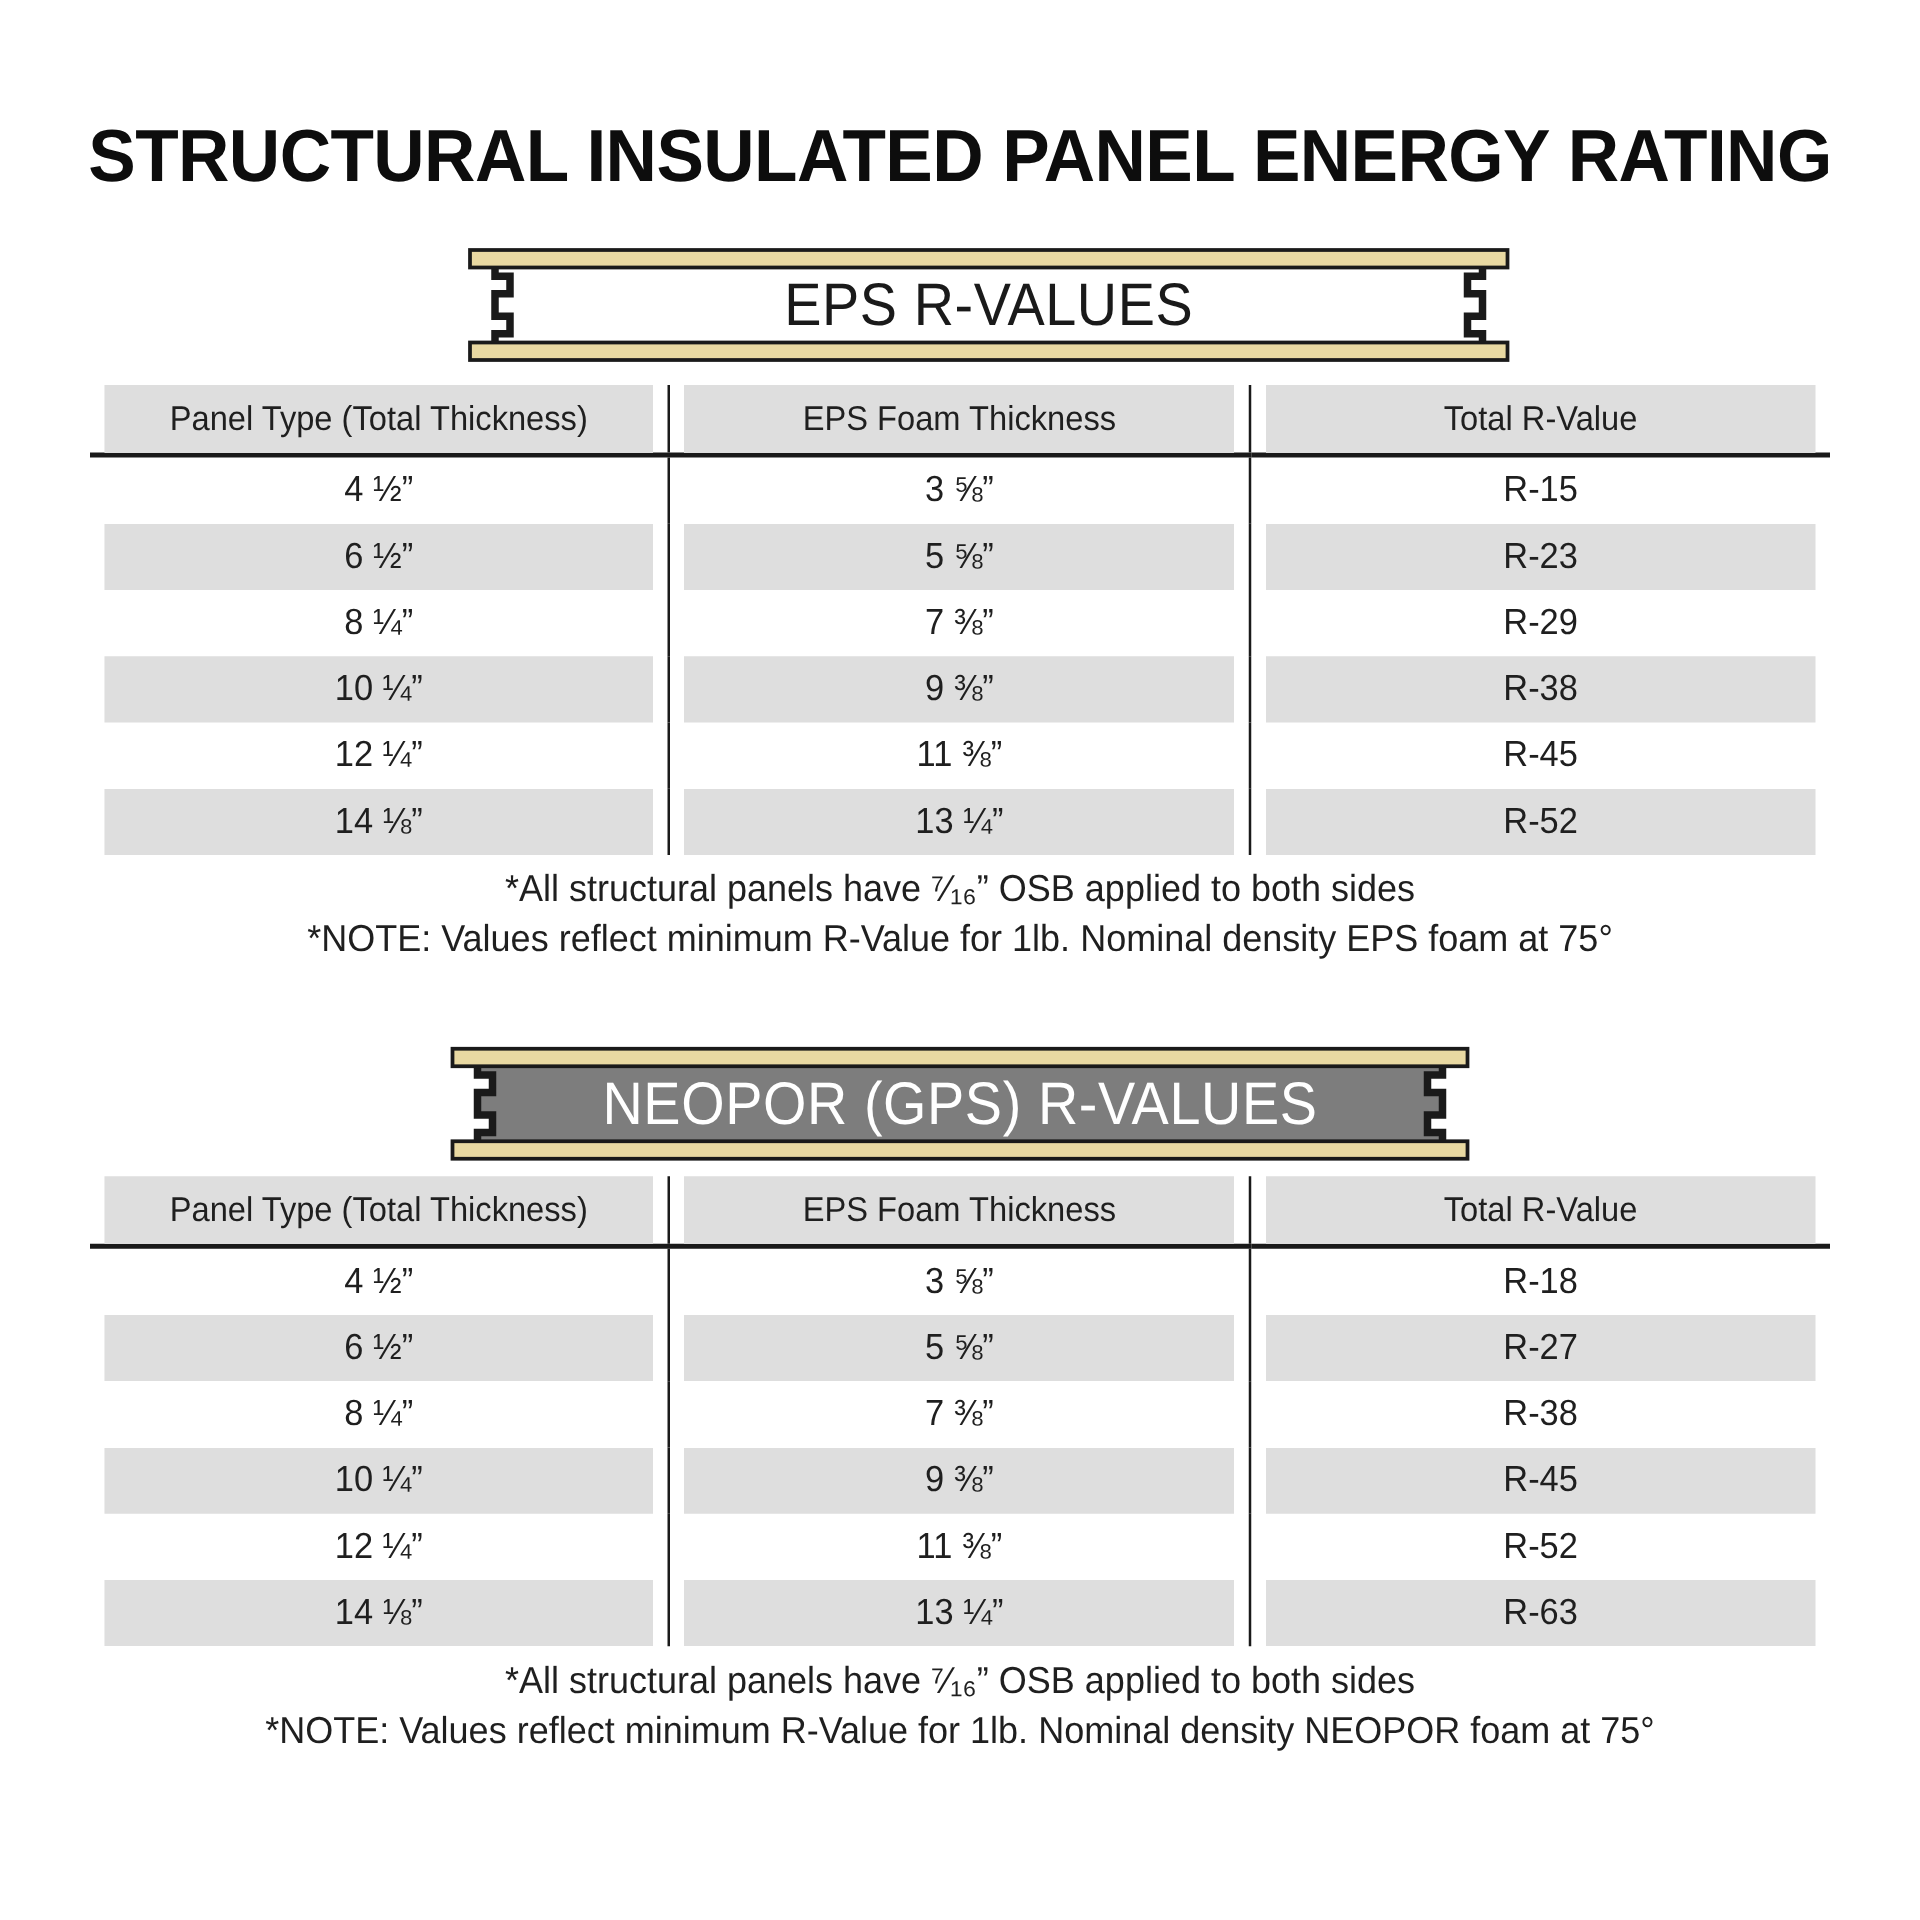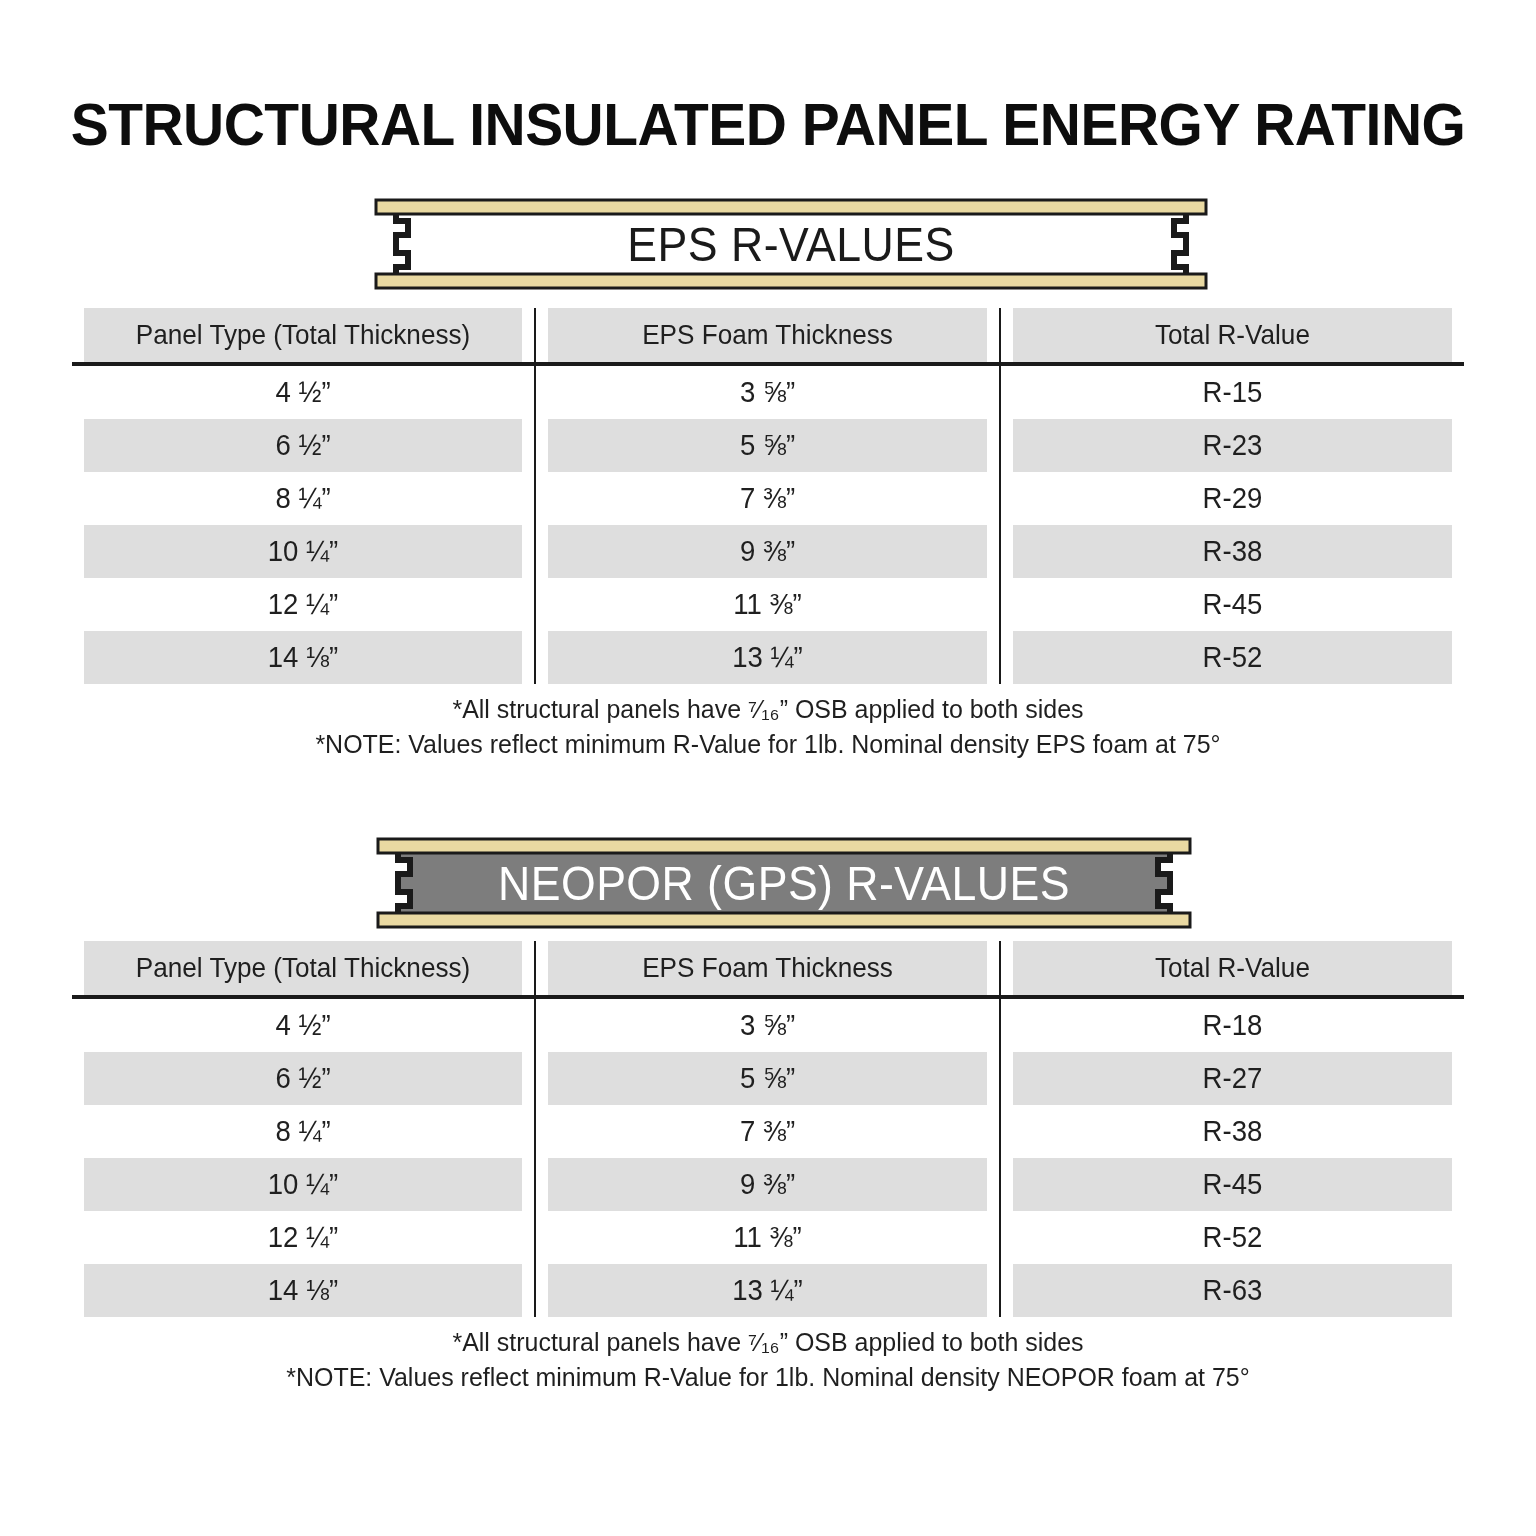--- a/index.html
+++ b/index.html
@@ -41,21 +41,21 @@
     transform-origin: 50% 50%;
     white-space: nowrap;
   }
 
   
   .panel-banner {
     position: absolute;
     height: 100px;
   }
   #eps-banner  { left: 362px; top: 194px;  width: 858px; }
-  #neopor-banner { left: 364px; top: 833px; width: 840px; }
+  #neopor-banner { left: 348px; top: 833px; width: 840px; }
 
   .panel-svg { display: block; width: 100%; height: 100%; }
 
   .banner-label {
     position: absolute;
     left: 0;
     top: 0;
     width: 100%;
     height: 100%;
     display: flex;
@@ -112,21 +112,21 @@
   }
   .rv-table tbody td.div-l { border-left: 2.5px solid #1a1a1a; }
   .rv-table tbody tr.alt td { background: #dedede; }
 
   
   .footnotes {
     position: absolute;
     left: 0;
     width: 1536px;
     text-align: center;
-    font-size: 26px;
+    font-size: 30px;
     line-height: 1.33;
     color: #1f1f1f;
   }
   #eps-footnotes    { top: 692px; }
   #neopor-footnotes { top: 1325px; }
   .footnotes .fn {
     transform: scaleX(0.96);
     display: block;
     white-space: nowrap;
   }

